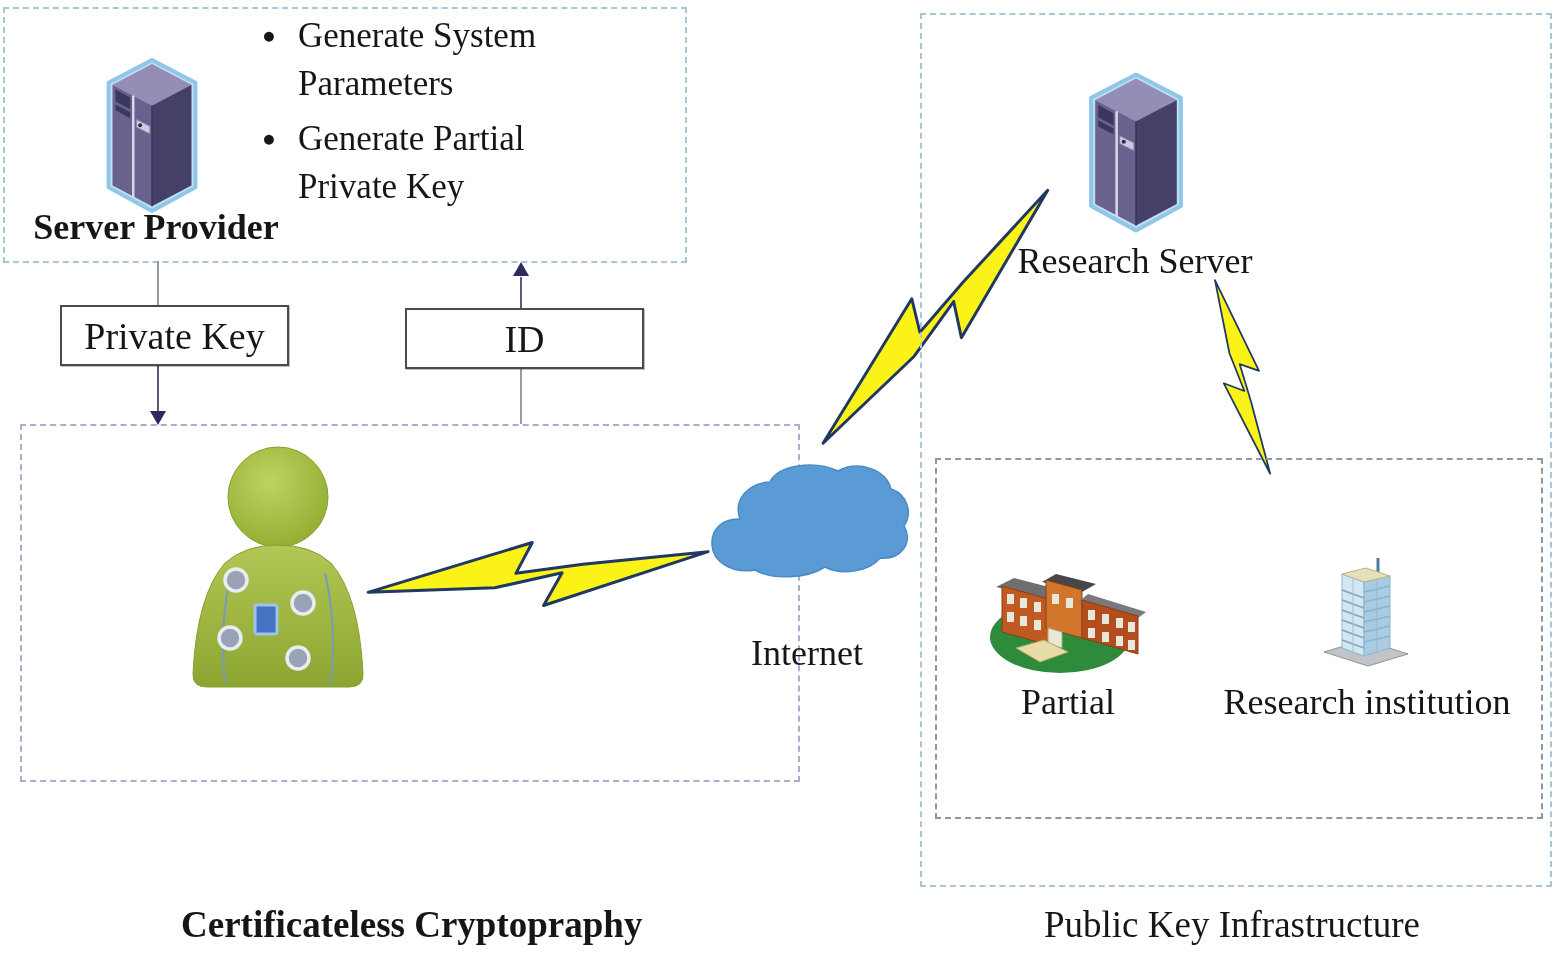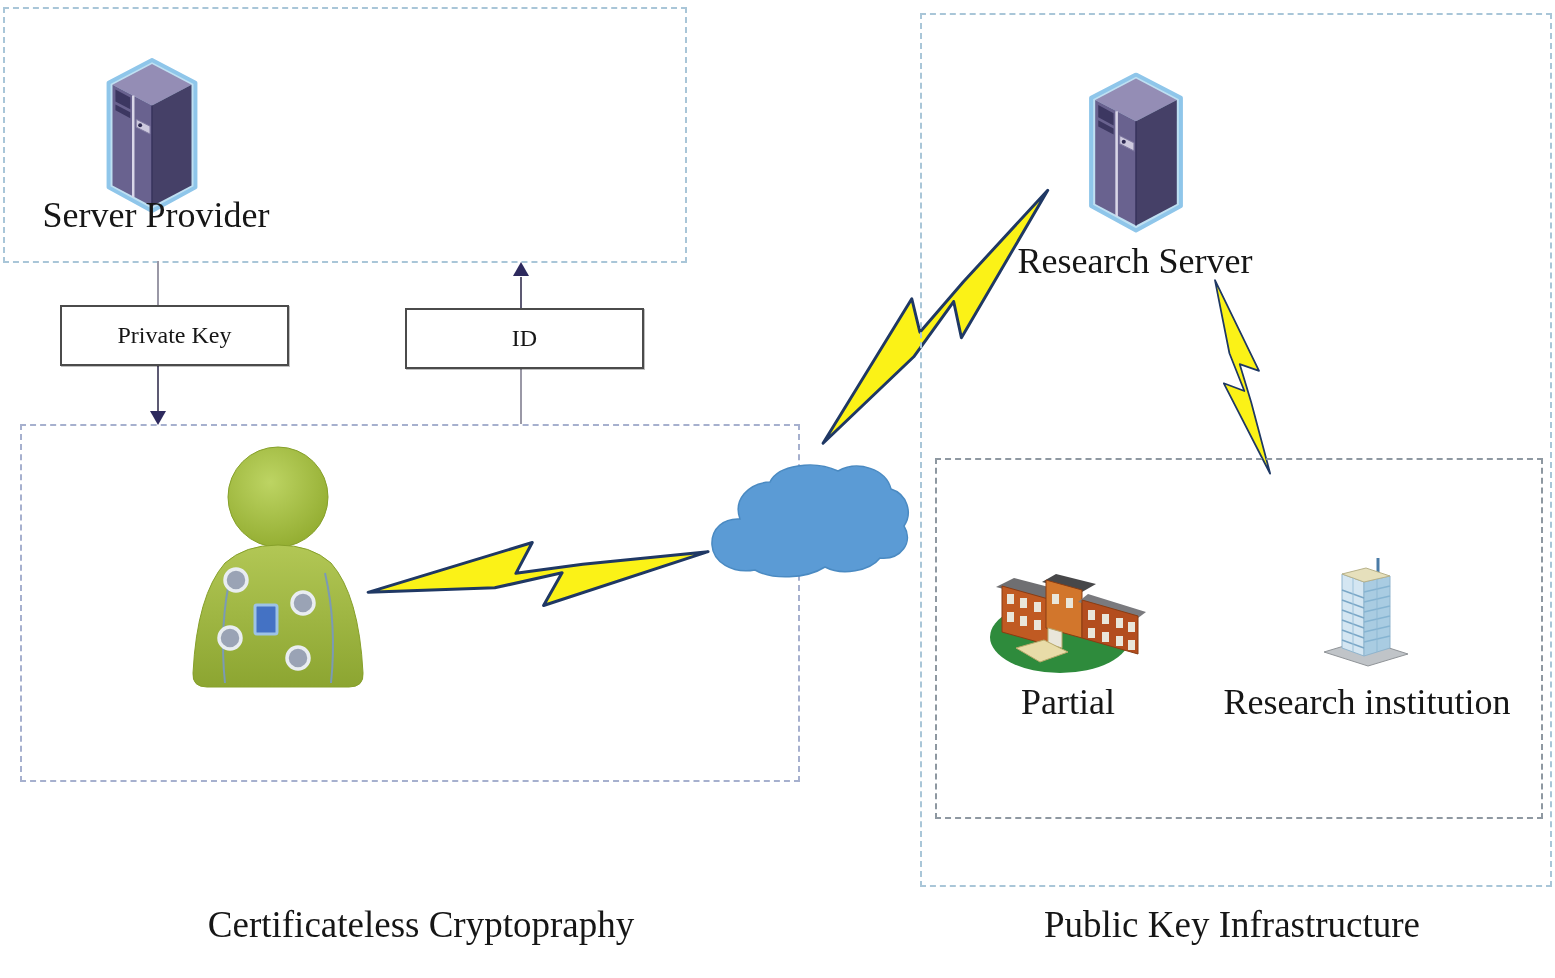--- a/index.html
+++ b/index.html
@@ -6,21 +6,21 @@
   #canvas{
     position:relative;width:1555px;height:978px;background:#ffffff;overflow:hidden;
     font-family:"Liberation Serif", serif;color:var(--text,#161616);
   }
   .dashed-box{position:absolute;border:2px dashed var(--dash-blue);background:transparent;}
   .dashed-box.lavender{border-color:var(--dash-lavender);}
   .dashed-box.gray{border-color:var(--dash-gray);}
   .flow-box{
     position:absolute;border:2px solid var(--flow-box-border);background:#ffffff;
     display:flex;align-items:center;justify-content:center;
-    font-size:24px;box-shadow:1px 1px 0 rgba(0,0,0,.25);
+    font-size:38px;box-shadow:1px 1px 0 rgba(0,0,0,.25);
   }
   .lbl{position:absolute;text-align:center;font-size:36px;line-height:1.1;white-space:nowrap;}
   .caption{position:absolute;text-align:center;font-size:37px;white-space:nowrap;}
   .vline{position:absolute;width:2px;}
   .vline.gray{background:var(--line-gray);}
   .vline.dark{background:var(--line-dark);}
   .arrow-down{position:absolute;width:0;height:0;
     border-left:8px solid transparent;border-right:8px solid transparent;
     border-top:14px solid var(--arrow-navy);}
   .arrow-up{position:absolute;width:0;height:0;
@@ -67,22 +67,30 @@
 <div id="canvas">
 
   <div class="dashed-box" style="left:3px;top:7px;width:680px;height:252px;"></div>
 
   <div class="icon" style="left:96px;top:58px;width:112px;height:158px;">
     <svg width="112" height="158" viewBox="0 0 100 160">
         <use href="#sym-server"></use>
       </svg>
   </div>
 
-  <div class="lbl" style="left:16px;top:196px;width:280px;">Server Provider</div>
-
+  <div class="lbl" style="left:16px;top:208px;width:280px;font-weight:bold;">Server Provider</div>
+
+  <ul class="bullets">
+    <li>
+        <span>Generate System Parameters</span>
+      </li>
+    <li>
+        <span>Generate Partial Private Key</span>
+      </li>
+  </ul>
 
   <div class="vline gray" style="left:157px;top:261px;height:44px;"></div>
   <div class="vline dark" style="left:157px;top:362px;height:51px;"></div>
   <div class="arrow-down" style="left:150px;top:411px;"></div>
 
   <div class="vline dark" style="left:520px;top:277px;height:31px;"></div>
   <div class="arrow-up" style="left:513px;top:262px;"></div>
   <div class="vline gray" style="left:520px;top:365px;height:59px;"></div>
 
   <div class="flow-box" style="left:60px;top:305px;width:225px;height:57px;">
@@ -114,20 +122,21 @@
         <use href="#sym-bolt"></use>
       </svg>
   </div>
 
   <div class="icon" style="left:700px;top:458px;width:215px;height:127px;">
     <svg width="215" height="127" viewBox="0 0 215 127">
       <path d="M55,112 C32,116 13,104 12,87 C11,70 24,60 40,61 C33,42 48,25 70,24 C78,7 114,2 138,13 C158,2 186,11 191,31 C207,36 213,55 204,68 C214,84 201,102 180,100 C170,113 142,118 125,109 C106,121 72,122 55,112 Z" fill="var(--cloud-blue)" stroke="#4a8ac2" stroke-width="1.5"></path>
     </svg>
   </div>
 
+  <div class="lbl" style="left:722px;top:634px;width:170px;">Internet</div>
 
   <div class="bolt" style="left:768px;top:282px;width:336px;height:71px;transform:rotate(-37.3deg);">
     <svg width="336" height="71" viewBox="0 0 340 72" preserveAspectRatio="none">
         <use href="#sym-bolt"></use>
       </svg>
   </div>
 
   <div class="dashed-box" style="left:920px;top:13px;width:628px;height:870px;"></div>
 
   <div class="icon" style="left:1085px;top:68px;width:102px;height:172px;">
@@ -189,16 +198,16 @@
       <polygon points="20,18 44,12 68,20 42,26" fill="#e6e0bc" stroke="#b8b28a" stroke-width="1"></polygon>
       <path d="M20,34 L42,42 M20,44 L42,52 M20,54 L42,62 M20,64 L42,72 M20,74 L42,82 M20,84 L42,92" stroke="#7aa7c7" stroke-width="1.5" fill="none"></path>
       <path d="M42,36 L68,30 M42,46 L68,40 M42,56 L68,50 M42,66 L68,60 M42,76 L68,70 M42,86 L68,80" stroke="#86b4d2" stroke-width="1.5" fill="none"></path>
       <line x1="31" y1="22" x2="31" y2="96" stroke="#9cc2da" stroke-width="1"></line>
       <line x1="55" y1="23" x2="55" y2="96" stroke="#8fb9d4" stroke-width="1"></line>
     </svg>
   </div>
 
   <div class="lbl" style="left:1207px;top:683px;width:320px;">Research institution</div>
 
-  <div class="caption" style="left:191px;top:903px;width:460px;">Certificateless Cryptopraphy</div>
+  <div class="caption" style="left:181px;top:903px;width:460px;font-weight:bold;">Certificateless Cryptopraphy</div>
   <div class="caption" style="left:1002px;top:903px;width:460px;">Public Key Infrastructure</div>
 
 </div>
 
 </body></html>

